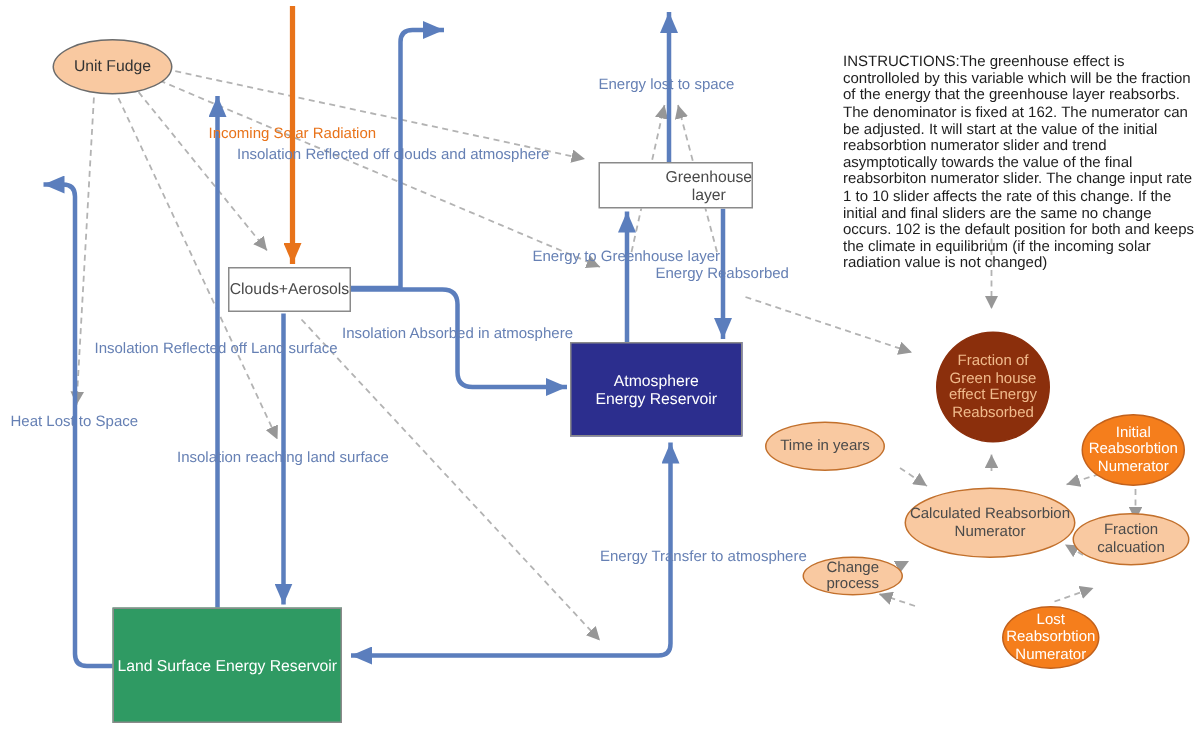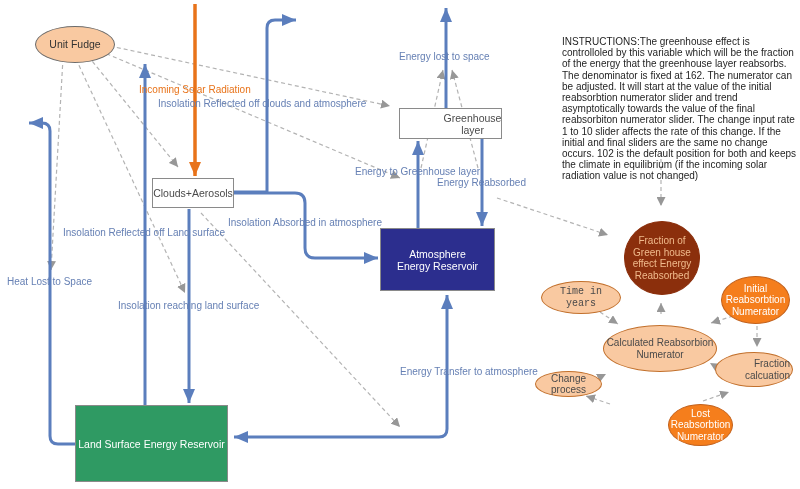--- a/index.html
+++ b/index.html
@@ -77,26 +77,26 @@
     <path class="pipe" d="M447,308 L447,295" marker-end="url(#mb)"></path>
   </svg>
 
   <div class="stock" style="left:152px;top:178px;width:82px;height:30px;">Clouds+Aerosols</div>
   <div class="stock" style="left:399px;top:108px;width:103px;height:31px;padding-left:44px;">Greenhouse layer</div>
   <div class="stock atm" style="left:380px;top:228px;width:115px;height:63px;padding:0 14px;">Atmosphere Energy Reservoir</div>
   <div class="stock land" style="left:75px;top:405px;width:153px;height:77px;">Land Surface Energy Reservoir</div>
 
   <div class="oval uf" style="left:35px;top:26px;width:80px;height:37px;">Unit Fudge</div>
   <div class="oval brown" style="left:624px;top:221px;width:76px;height:74px;">Fraction of Green house effect Energy Reabsorbed</div>
-  <div class="oval" style="left:541px;top:281px;width:80px;height:33px;font-family:Liberation Mono, monospace;">Time in years</div>
+  <div class="oval" style="left:510px;top:281px;width:80px;height:33px;">Time in years</div>
   <div class="oval orange" style="left:721px;top:276px;width:69px;height:48px;">Initial Reabsorbtion Numerator</div>
   <div class="oval" style="left:603px;top:325px;width:114px;height:47px;">Calculated Reabsorbion Numerator</div>
   <div class="oval" style="left:535px;top:371px;width:67px;height:26px;">Change process</div>
   <div class="oval orange" style="left:668px;top:404px;width:65px;height:42px;">Lost Reabsorbtion Numerator</div>
-  <div class="oval" style="left:715px;top:352px;width:78px;height:35px;text-align:right;">Fraction calcuation</div>
+  <div class="oval" style="left:715px;top:342px;width:78px;height:35px;">Fraction calcuation</div>
 
   <div class="flabel orange" style="left:139px;top:84px;">Incoming Solar Radiation</div>
   <div class="flabel" style="left:158px;top:98px;">Insolation Reflected off clouds and atmosphere</div>
   <div class="flabel" style="left:399px;top:51px;">Energy lost to space</div>
   <div class="flabel" style="left:355px;top:166px;">Energy to Greenhouse layer</div>
   <div class="flabel" style="left:437px;top:177px;">Energy Reabsorbed</div>
   <div class="flabel" style="left:228px;top:217px;">Insolation Absorbed in atmosphere</div>
   <div class="flabel" style="left:63px;top:227px;">Insolation Reflected off Land surface</div>
   <div class="flabel" style="left:7px;top:276px;">Heat Lost to Space</div>
   <div class="flabel" style="left:118px;top:300px;">Insolation reaching land surface</div>

